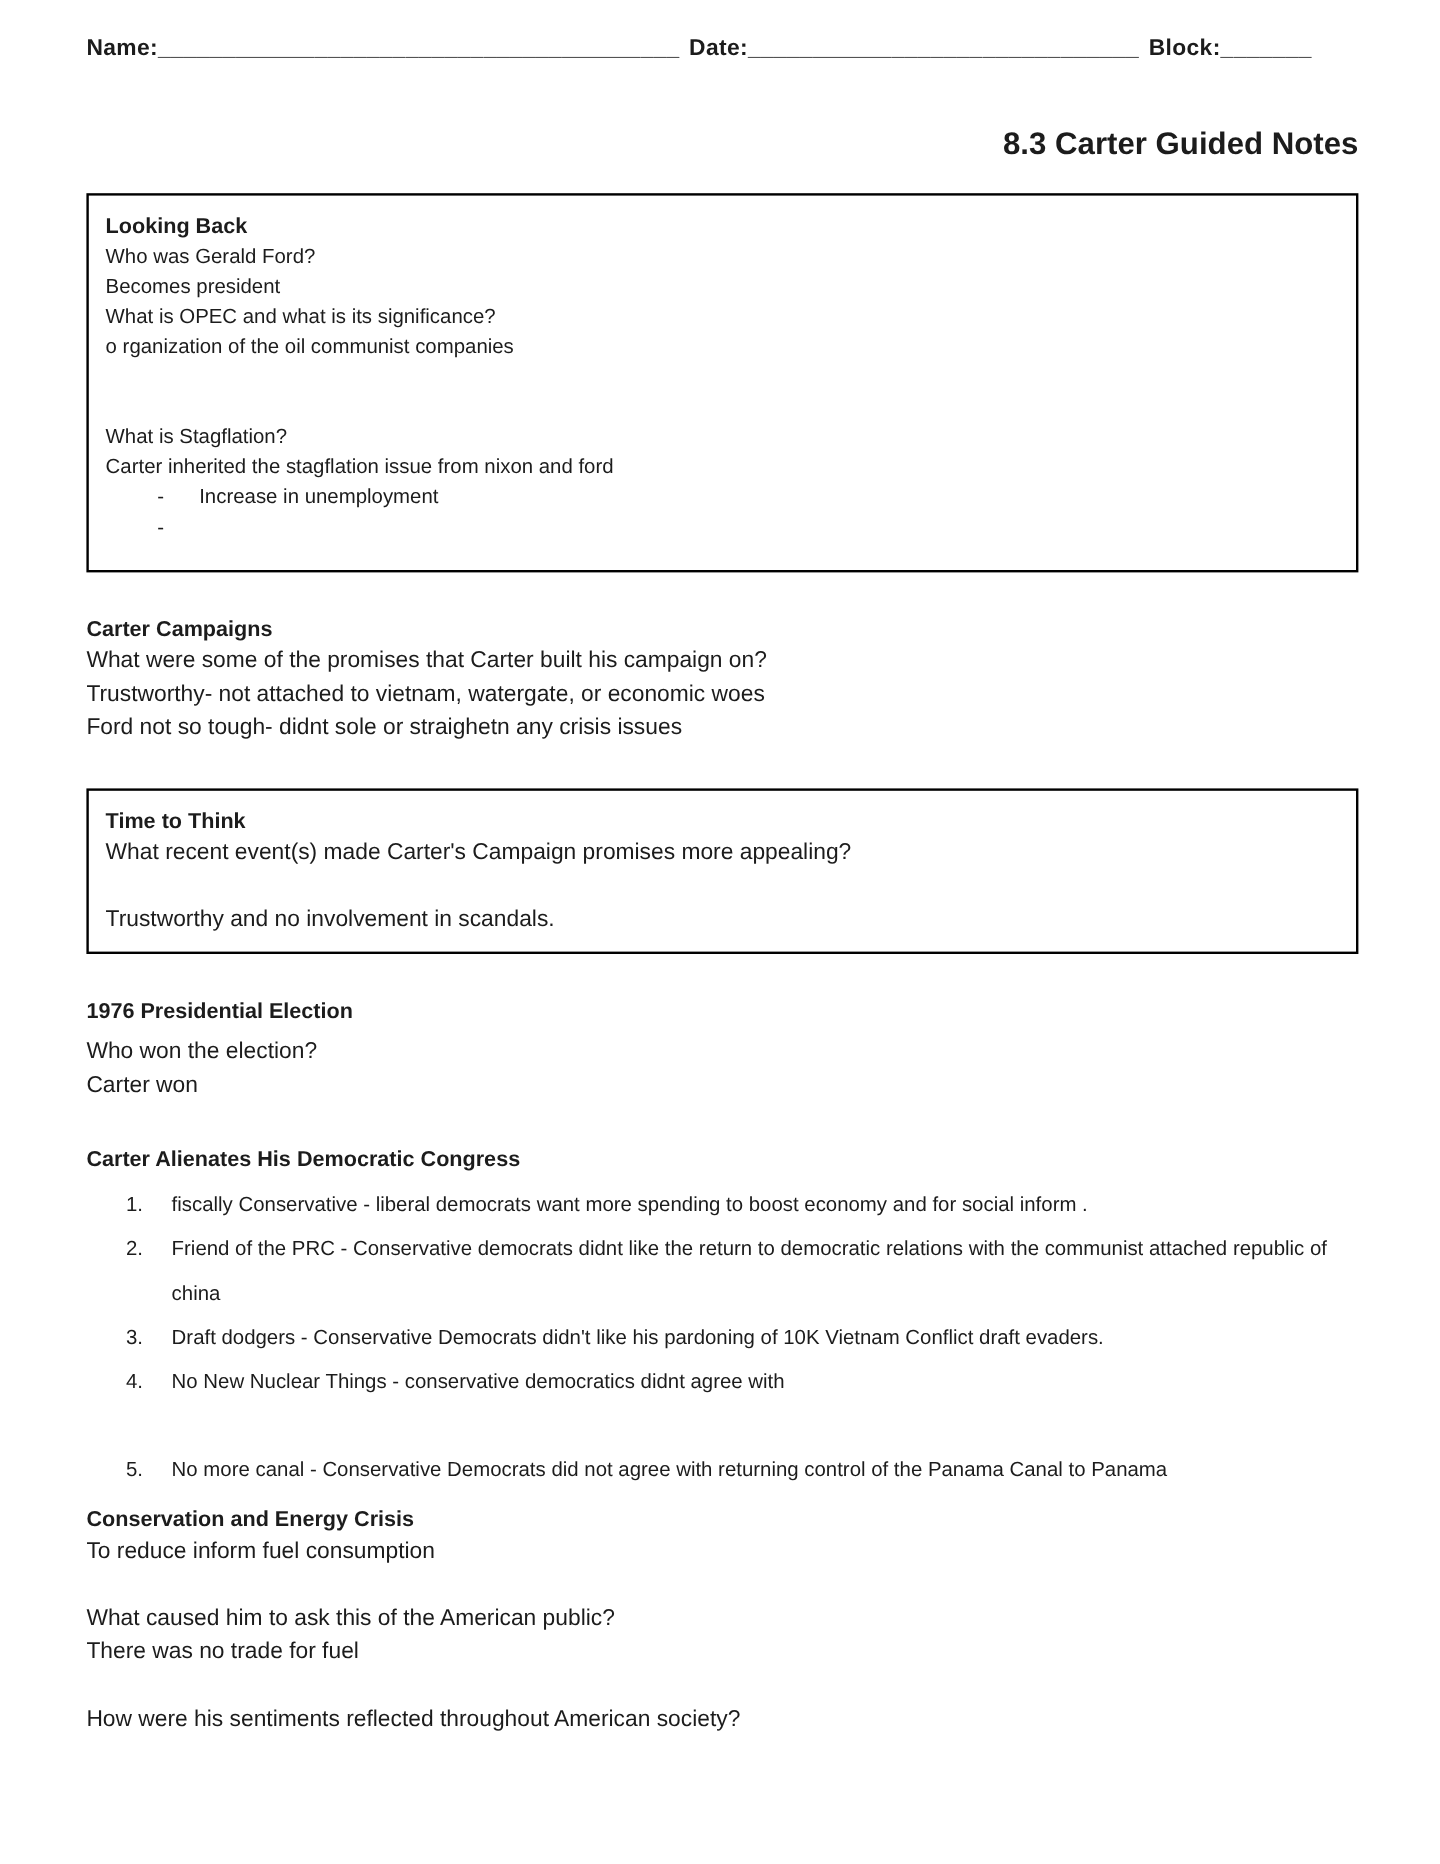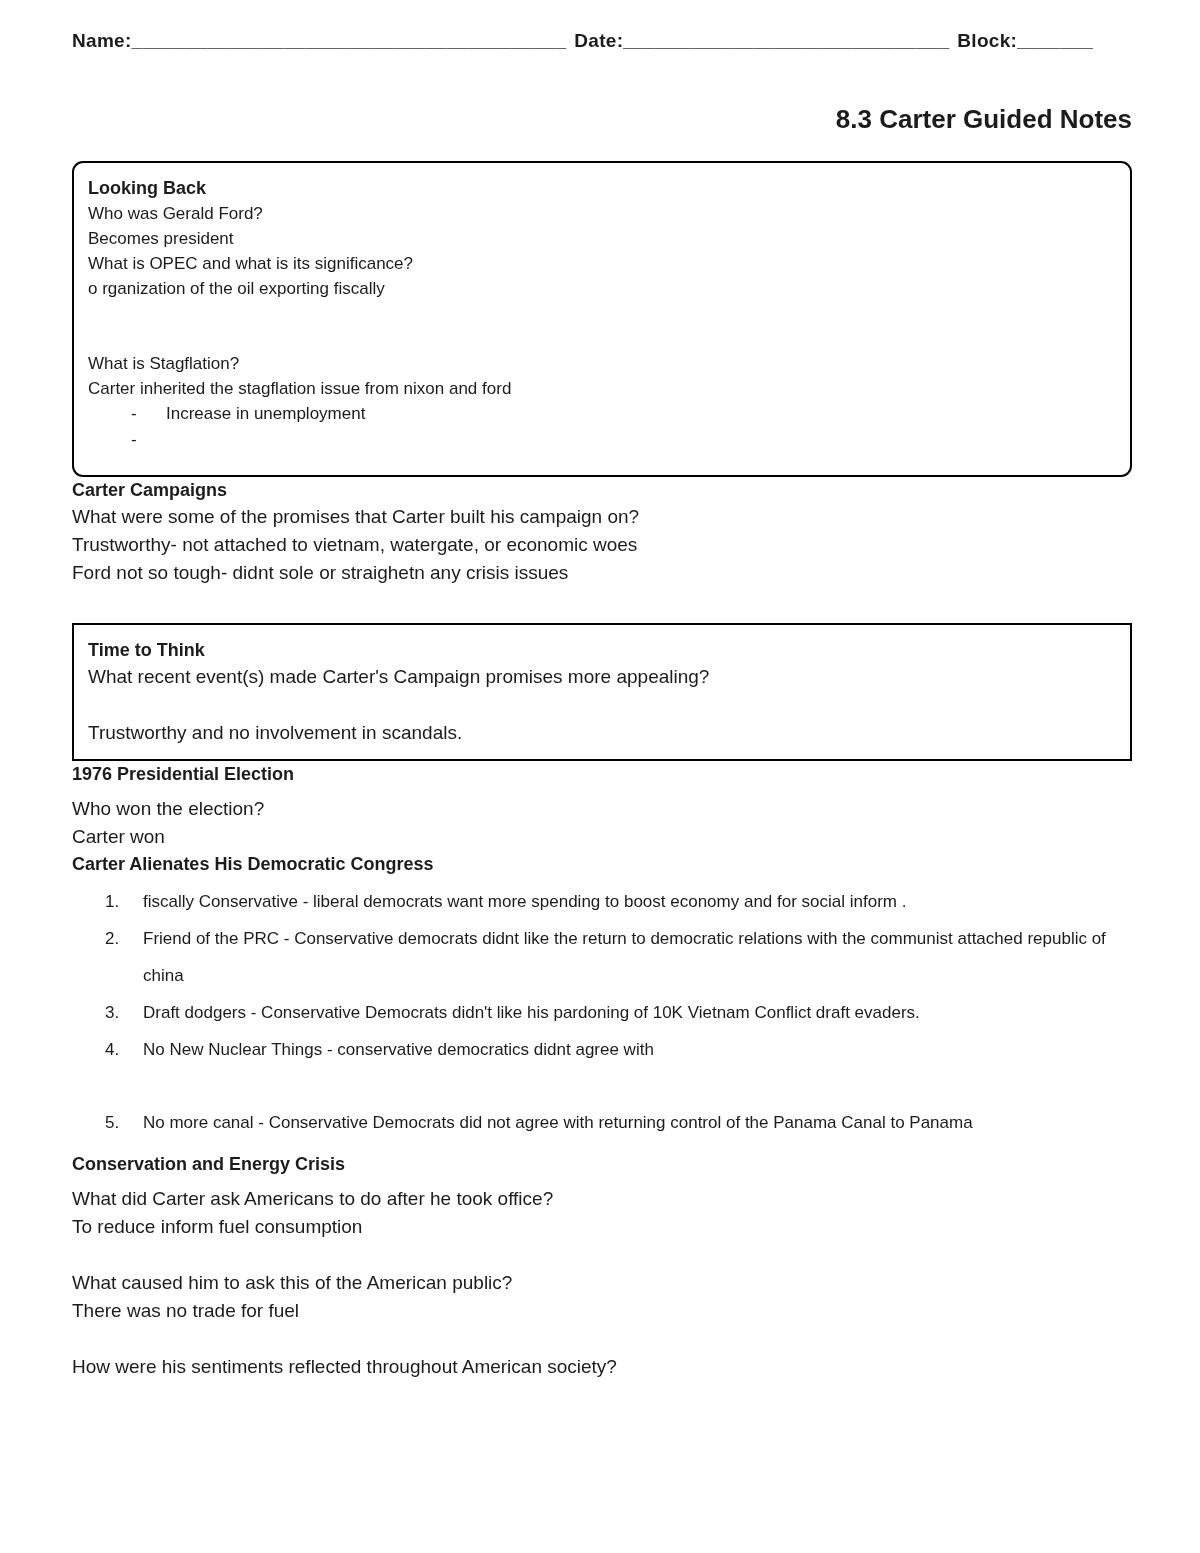--- a/index.html
+++ b/index.html
@@ -19,33 +19,33 @@
   .header-line .lbl:first-child { margin-left:0;margin-top:40px; }
 
   .doc-title {
     text-align:right; font-weight:bold; font-size:26px;
     margin-top:52px;
   }
 
   .box {
     border:2px solid #000; padding:12px 14px;
   }
-  .box-looking { margin-top:26px; min-height:316px;border-radius:11px; }
+  .box-looking { margin-top:26px; min-height:316px; }
   .box-think { margin-top:36px; }
 
   .section-heading { font-size:18px; font-weight:bold; line-height:26px; }
   .para { font-size:17px; line-height:25px; }
   .para-wide { font-size:19px; line-height:28px; }
   .blank-line { height:25px; }
   .blank-line-lg { height:28px; }
 
   .dash-row { display:flex; font-size:17px; line-height:26px; }
   .dash-row .dash { margin-left:43px; width:35px; }
 
-  .section { }
+  .section { margin-top:34px; }
 
   .num-list { margin-top:6px; }
   .num-item { display:flex; font-size:17px; line-height:37px; }
   .num-item .num { margin-left:33px; width:38px; flex:0 0 38px; }
   .num-item .txt { flex:1; }
   .list-gap { height:36px; }
 
   .mt-sm { margin-top:8px; }
 </style>
 </head>
@@ -57,21 +57,21 @@
     <span class="lbl">Name:</span><span>________________________________________</span><span class="lbl">Date:</span><span>______________________________</span><span class="lbl">Block:</span><span>_______</span>
   </div>
 
   <div class="doc-title">8.3 Carter Guided Notes</div>
 
   <div class="box box-looking">
     <div class="section-heading">Looking Back</div>
     <div class="para">Who was Gerald Ford?</div>
     <div class="para">Becomes president</div>
     <div class="para">What is OPEC and what is its significance?</div>
-    <div class="para">o rganization of the oil exporting fiscally</div>
+    <div class="para">o rganization of the oil communist companies</div>
     <div class="blank-line"></div>
     <div class="blank-line"></div>
     <div class="para">What is Stagflation?</div>
     <div class="para">Carter inherited the stagflation issue from nixon and ford</div>
     <div class="dash-row">
       <span class="dash">-</span>
       <span>Increase in unemployment</span>
     </div>
     <div class="dash-row">
       <span class="dash">-</span>
@@ -121,21 +121,20 @@
       <div class="list-gap"></div>
       <div class="num-item">
         <span class="num">5.</span>
         <span class="txt">No more canal  - Conservative Democrats did not agree with returning control of the Panama Canal to Panama</span>
       </div>
     </div>
   </div>
 
   <div style="margin-top:10px;">
     <div class="section-heading">Conservation and Energy Crisis</div>
-    <div class="para-wide mt-sm">What did Carter ask Americans to do after he took office?</div>
     <div class="para-wide">To reduce inform fuel consumption</div>
     <div class="blank-line-lg"></div>
     <div class="para-wide">What caused him to ask this of the American public?</div>
     <div class="para-wide">There was no trade for fuel</div>
     <div class="blank-line-lg"></div>
     <div class="para-wide">How were his sentiments reflected throughout American society?</div>
   </div>
 
 </div>
 

